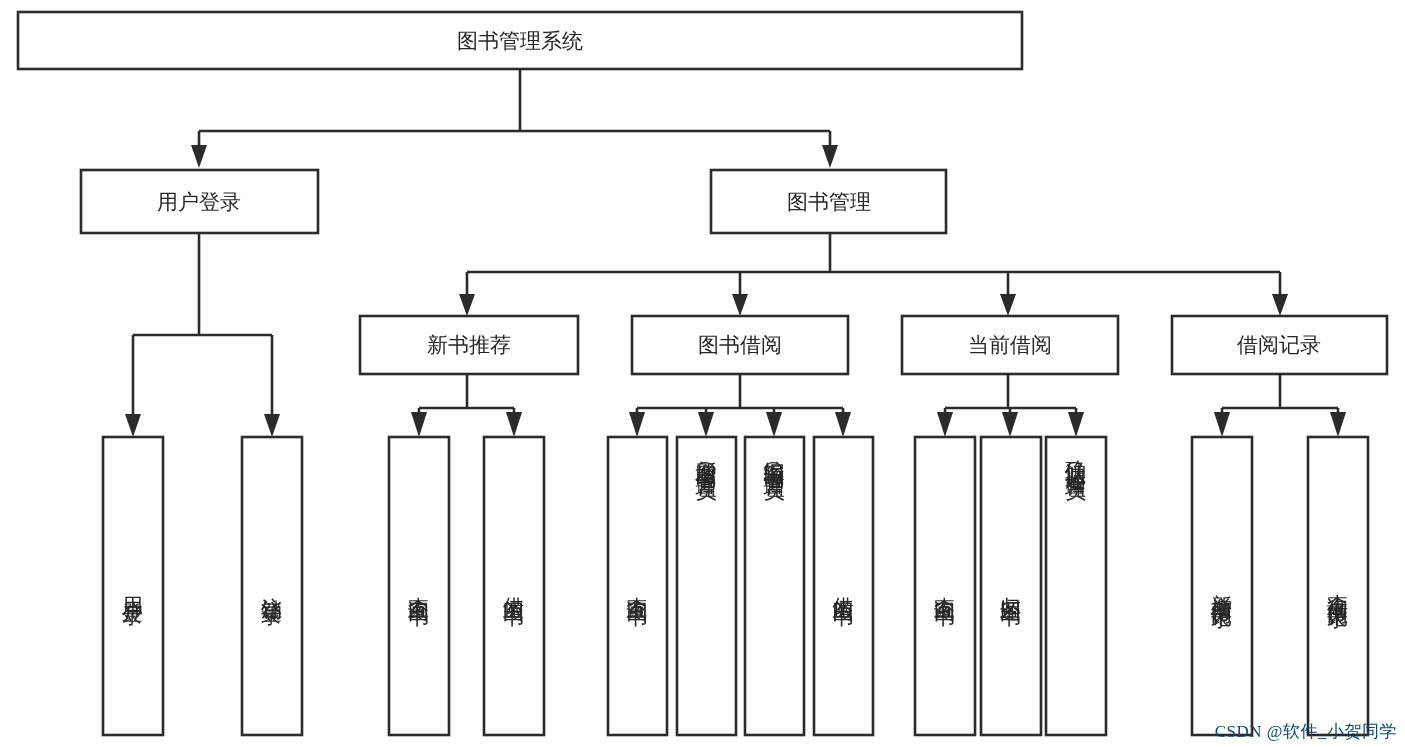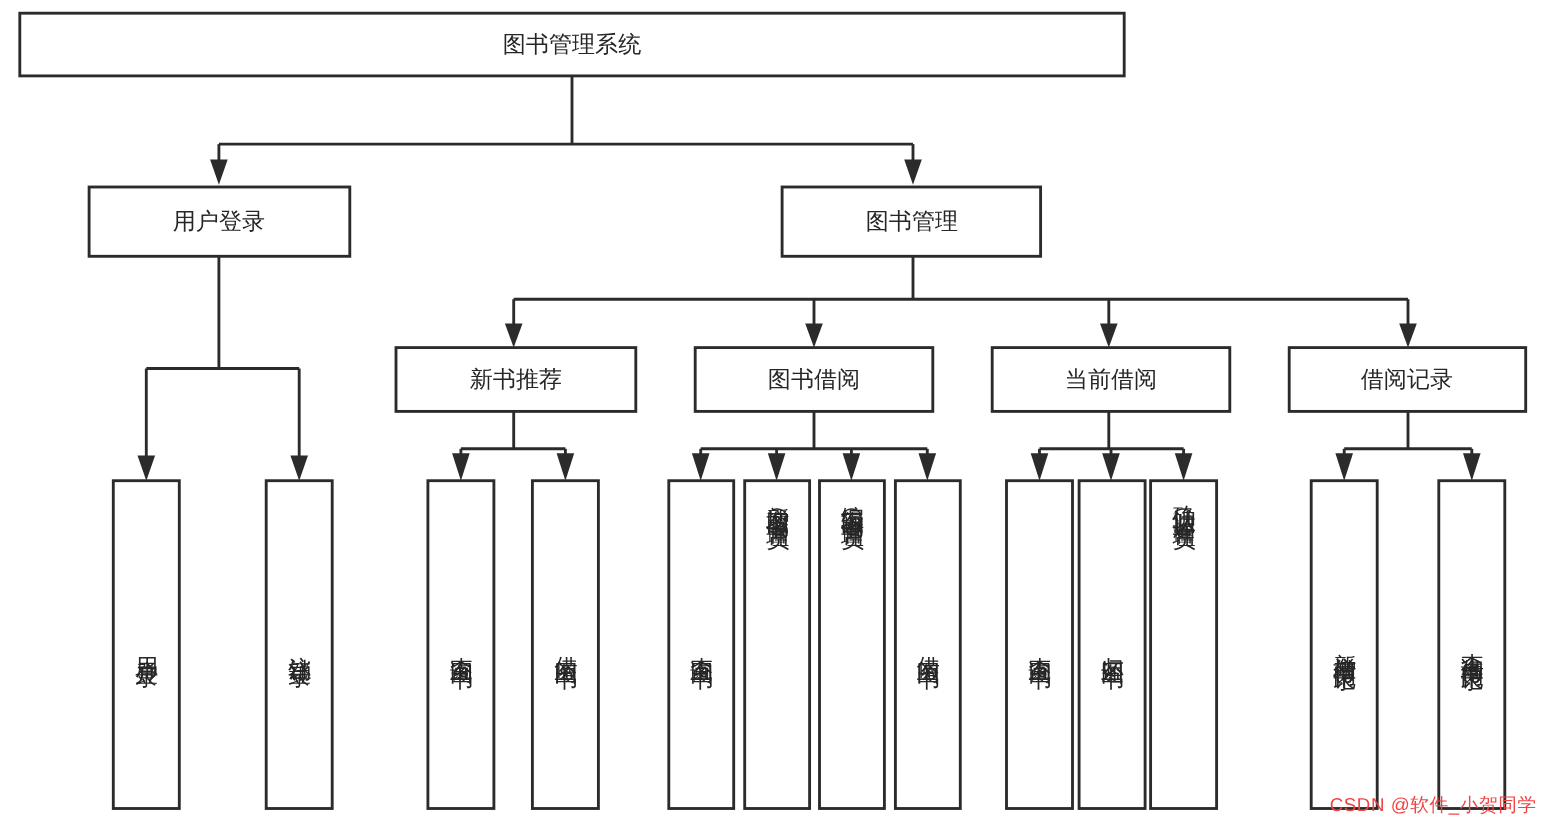--- a/index.html
+++ b/index.html
@@ -64,23 +64,23 @@
     display: flex;
     align-items: center;
     justify-content: center;
     box-sizing: border-box;
     pointer-events: auto;
   }
   .watermark {
     position: absolute;
     right: 8px;
     bottom: 4px;
-    font-family: Liberation Sans, sans-serif;
+    font-family: Liberation Serif, serif;
     font-size: 17px;
-    color: #ef4444;
+    color: #0c4a6e;
     letter-spacing: 0.5px;
     white-space: nowrap;
     user-select: none;
   }
 </style>
 </head>
 <body>
 
 <div id="diagram-root">
 

